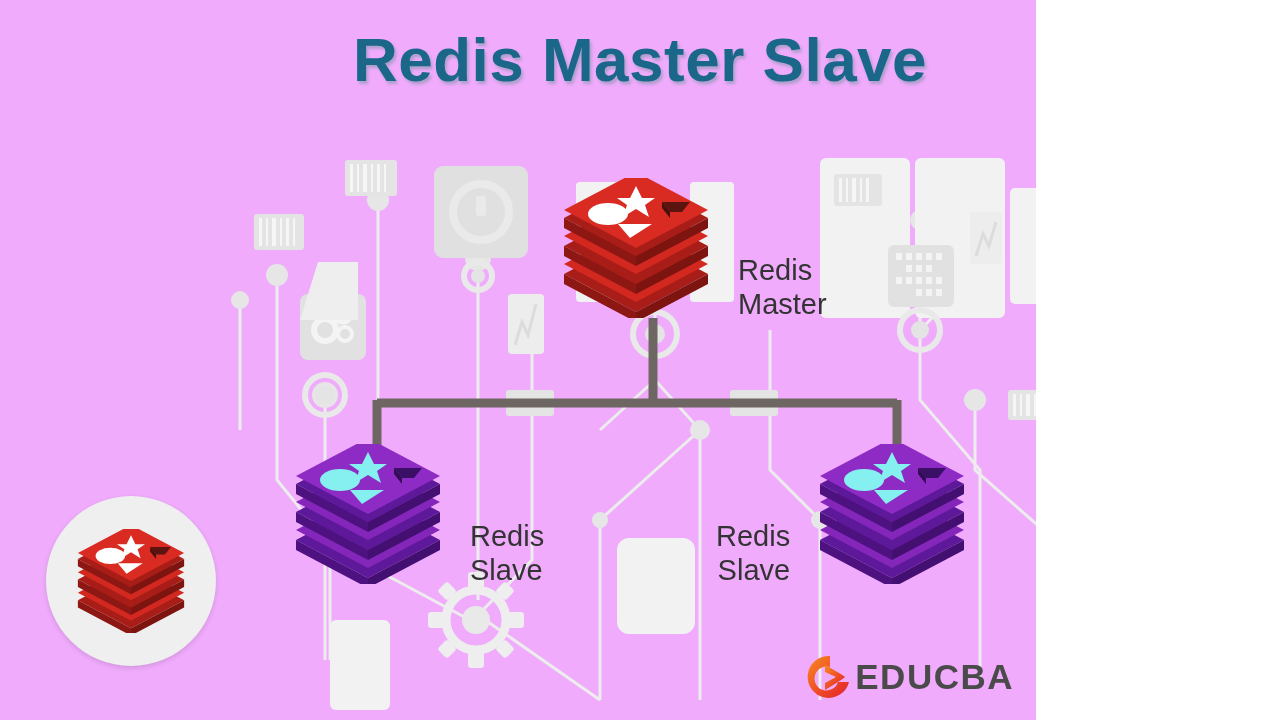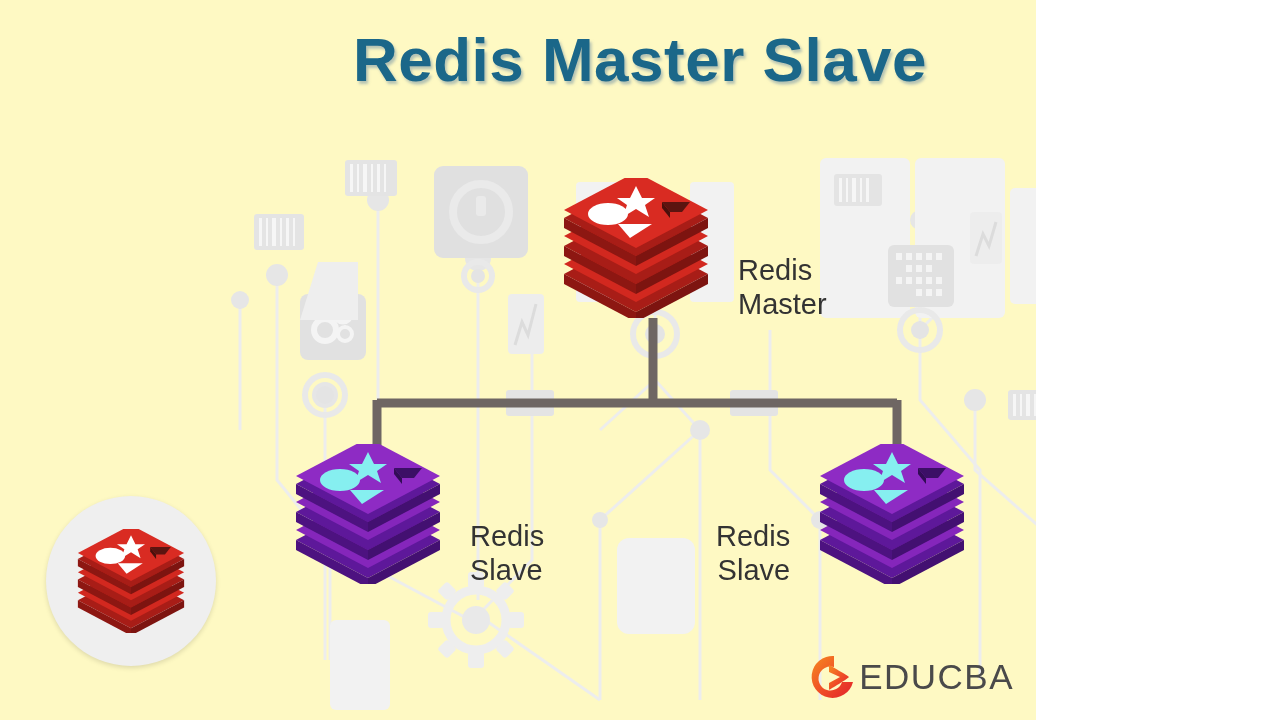--- a/index.html
+++ b/index.html
@@ -6,21 +6,21 @@
   * { box-sizing: border-box; margin: 0; padding: 0; }
   html, body {
     width: 1280px; height: 720px;
     background: #ffffff;
     font-family: "Liberation Sans", sans-serif;
     overflow: hidden;
   }
   #stage {
     position: relative;
     width: 1036px; height: 720px;
-    background: #fef9c3;
+    background: #f0abfc;
     overflow: hidden;
   }
 
   
   #bg-pattern {
     position: absolute; left: 0; top: 0;
     width: 1280px; height: 720px;
     pointer-events: none;
   }
 
@@ -73,21 +73,21 @@
   
   #educba-logo {
     position: absolute;
     right: 22px; bottom: 18px;
     display: flex; align-items: center;
   }
   #educba-wordmark {
     font-size: 35px;
     letter-spacing: 1.5px;
     color: #4a4a4a;
-    font-weight: 400;
+    font-weight: 700;
   }
 </style>
 </head>
 <body>
 
 <div id="stage">
 
   <svg id="bg-pattern" viewBox="0 0 1280 720" xmlns="http://www.w3.org/2000/svg">
     <g stroke="#ededed" stroke-width="3" fill="none">
       <path d="M378 200 L378 470"></path>

